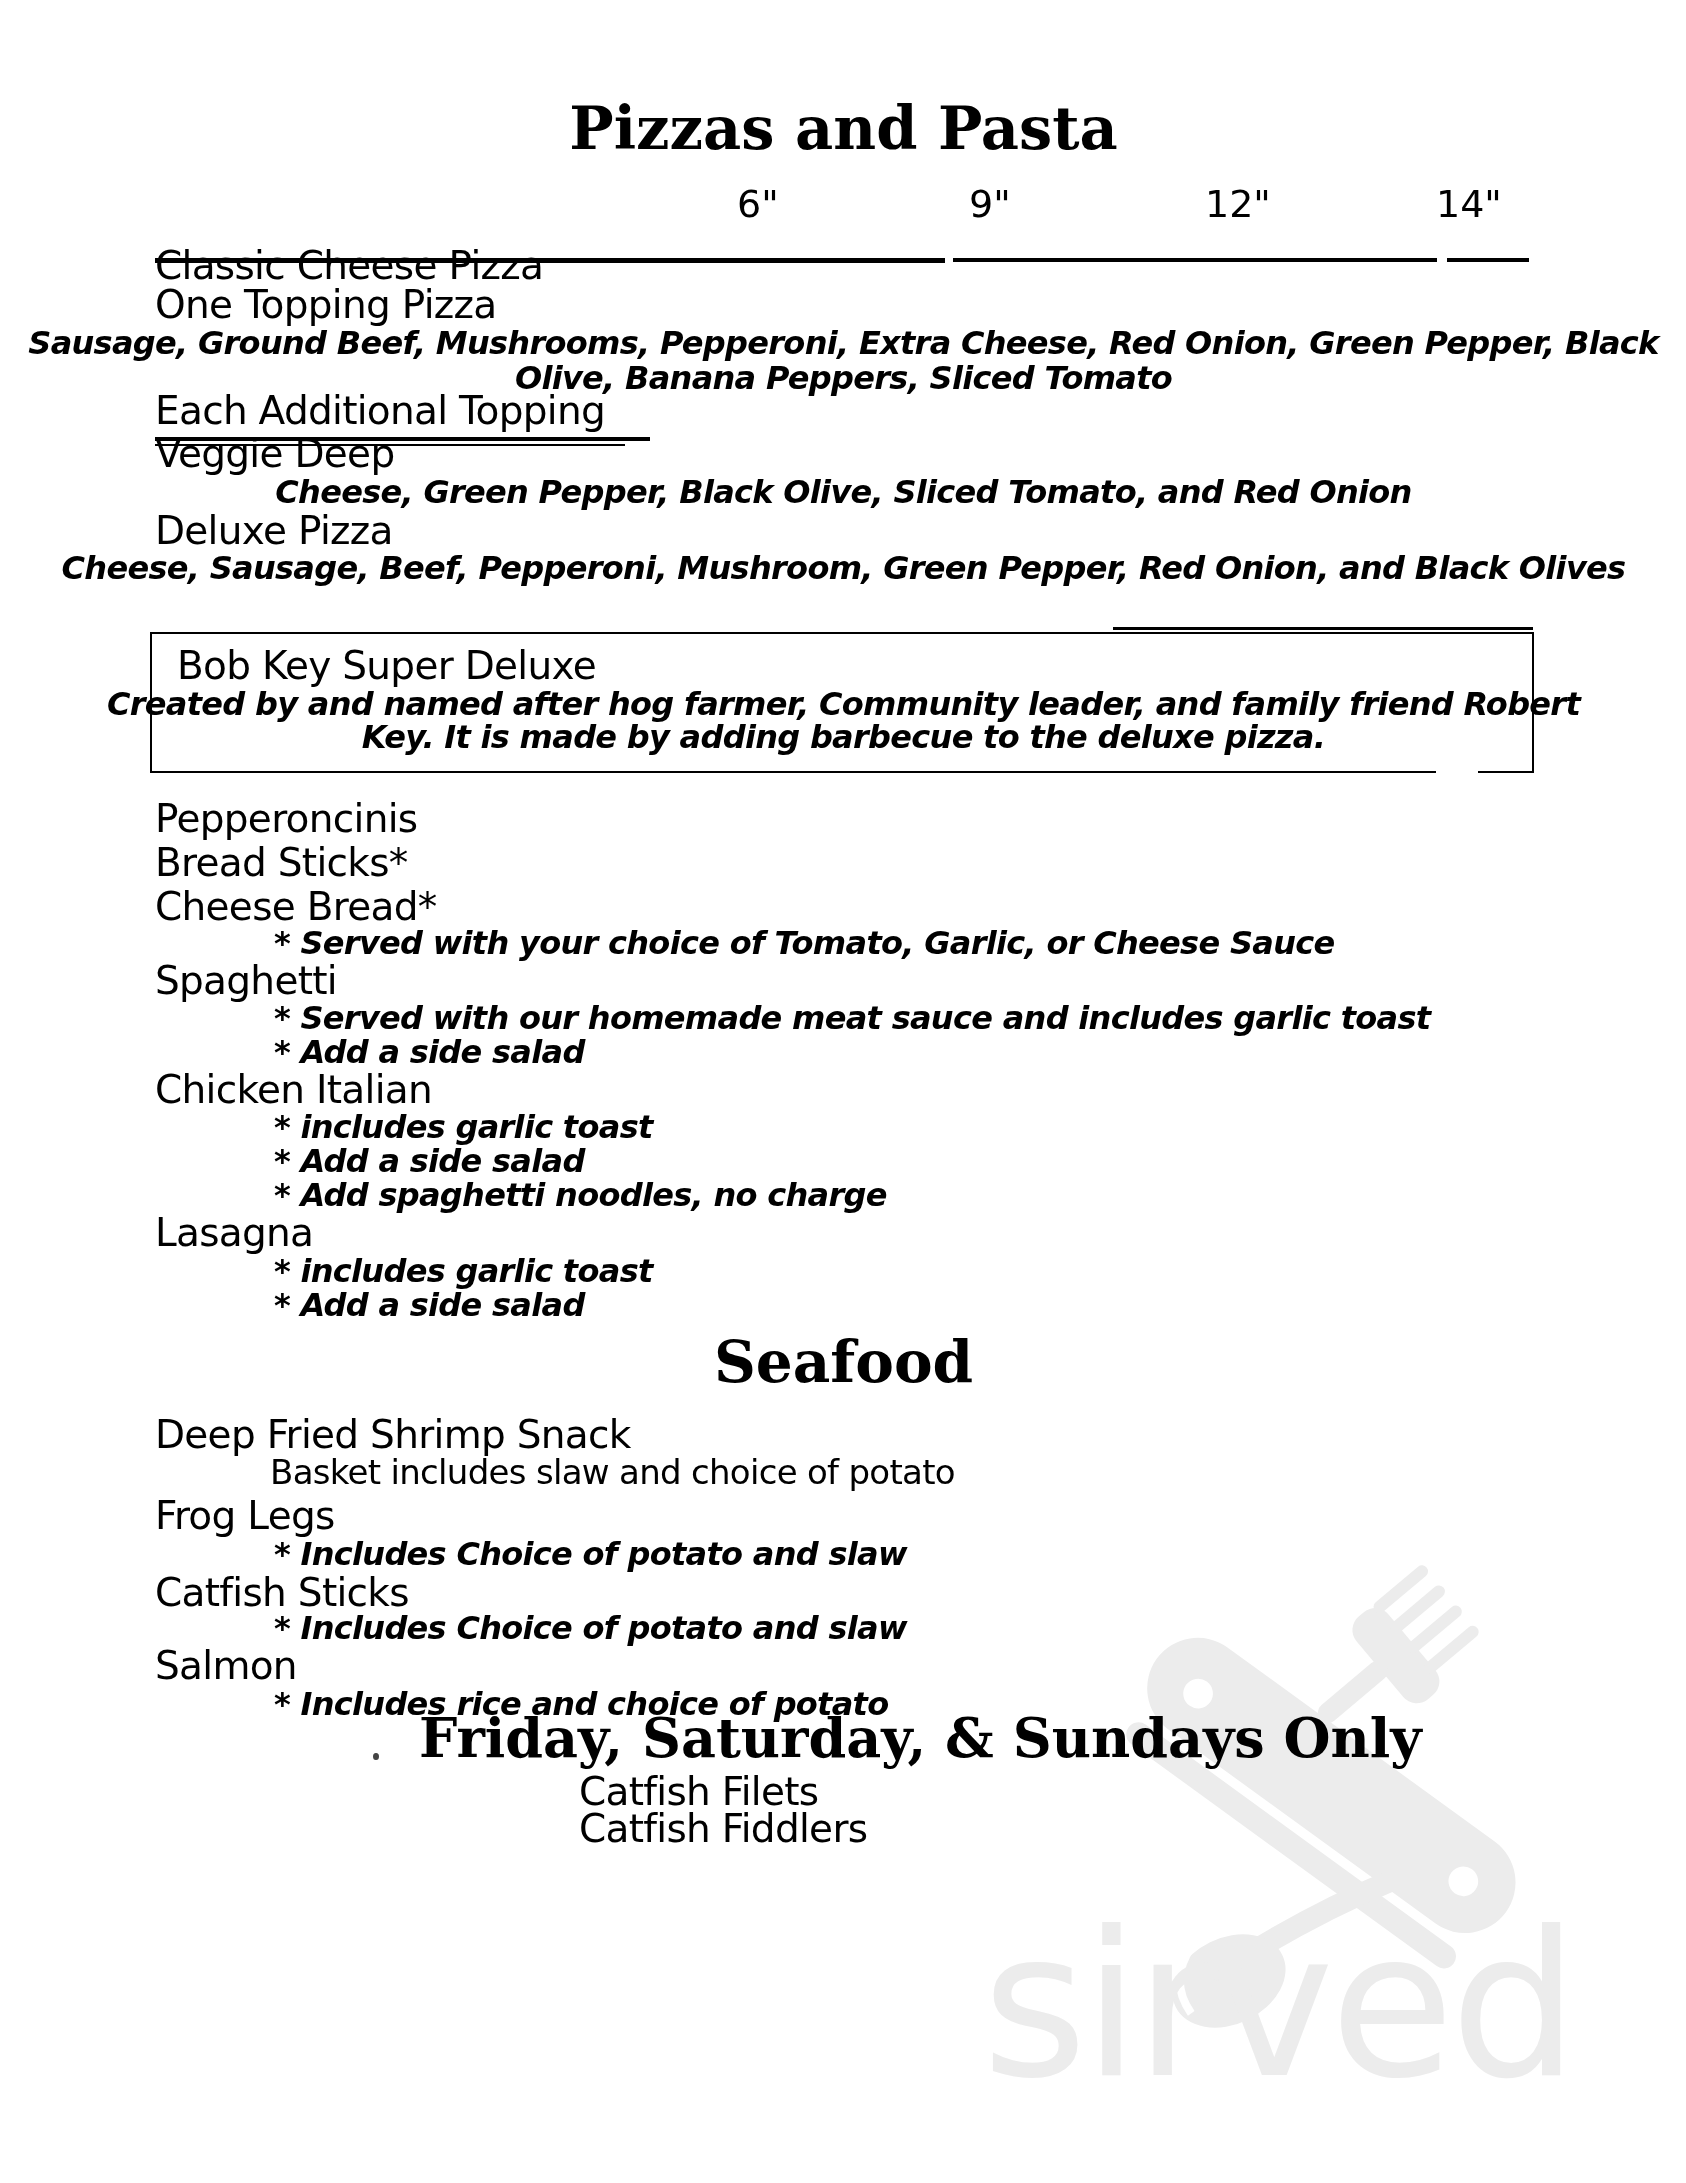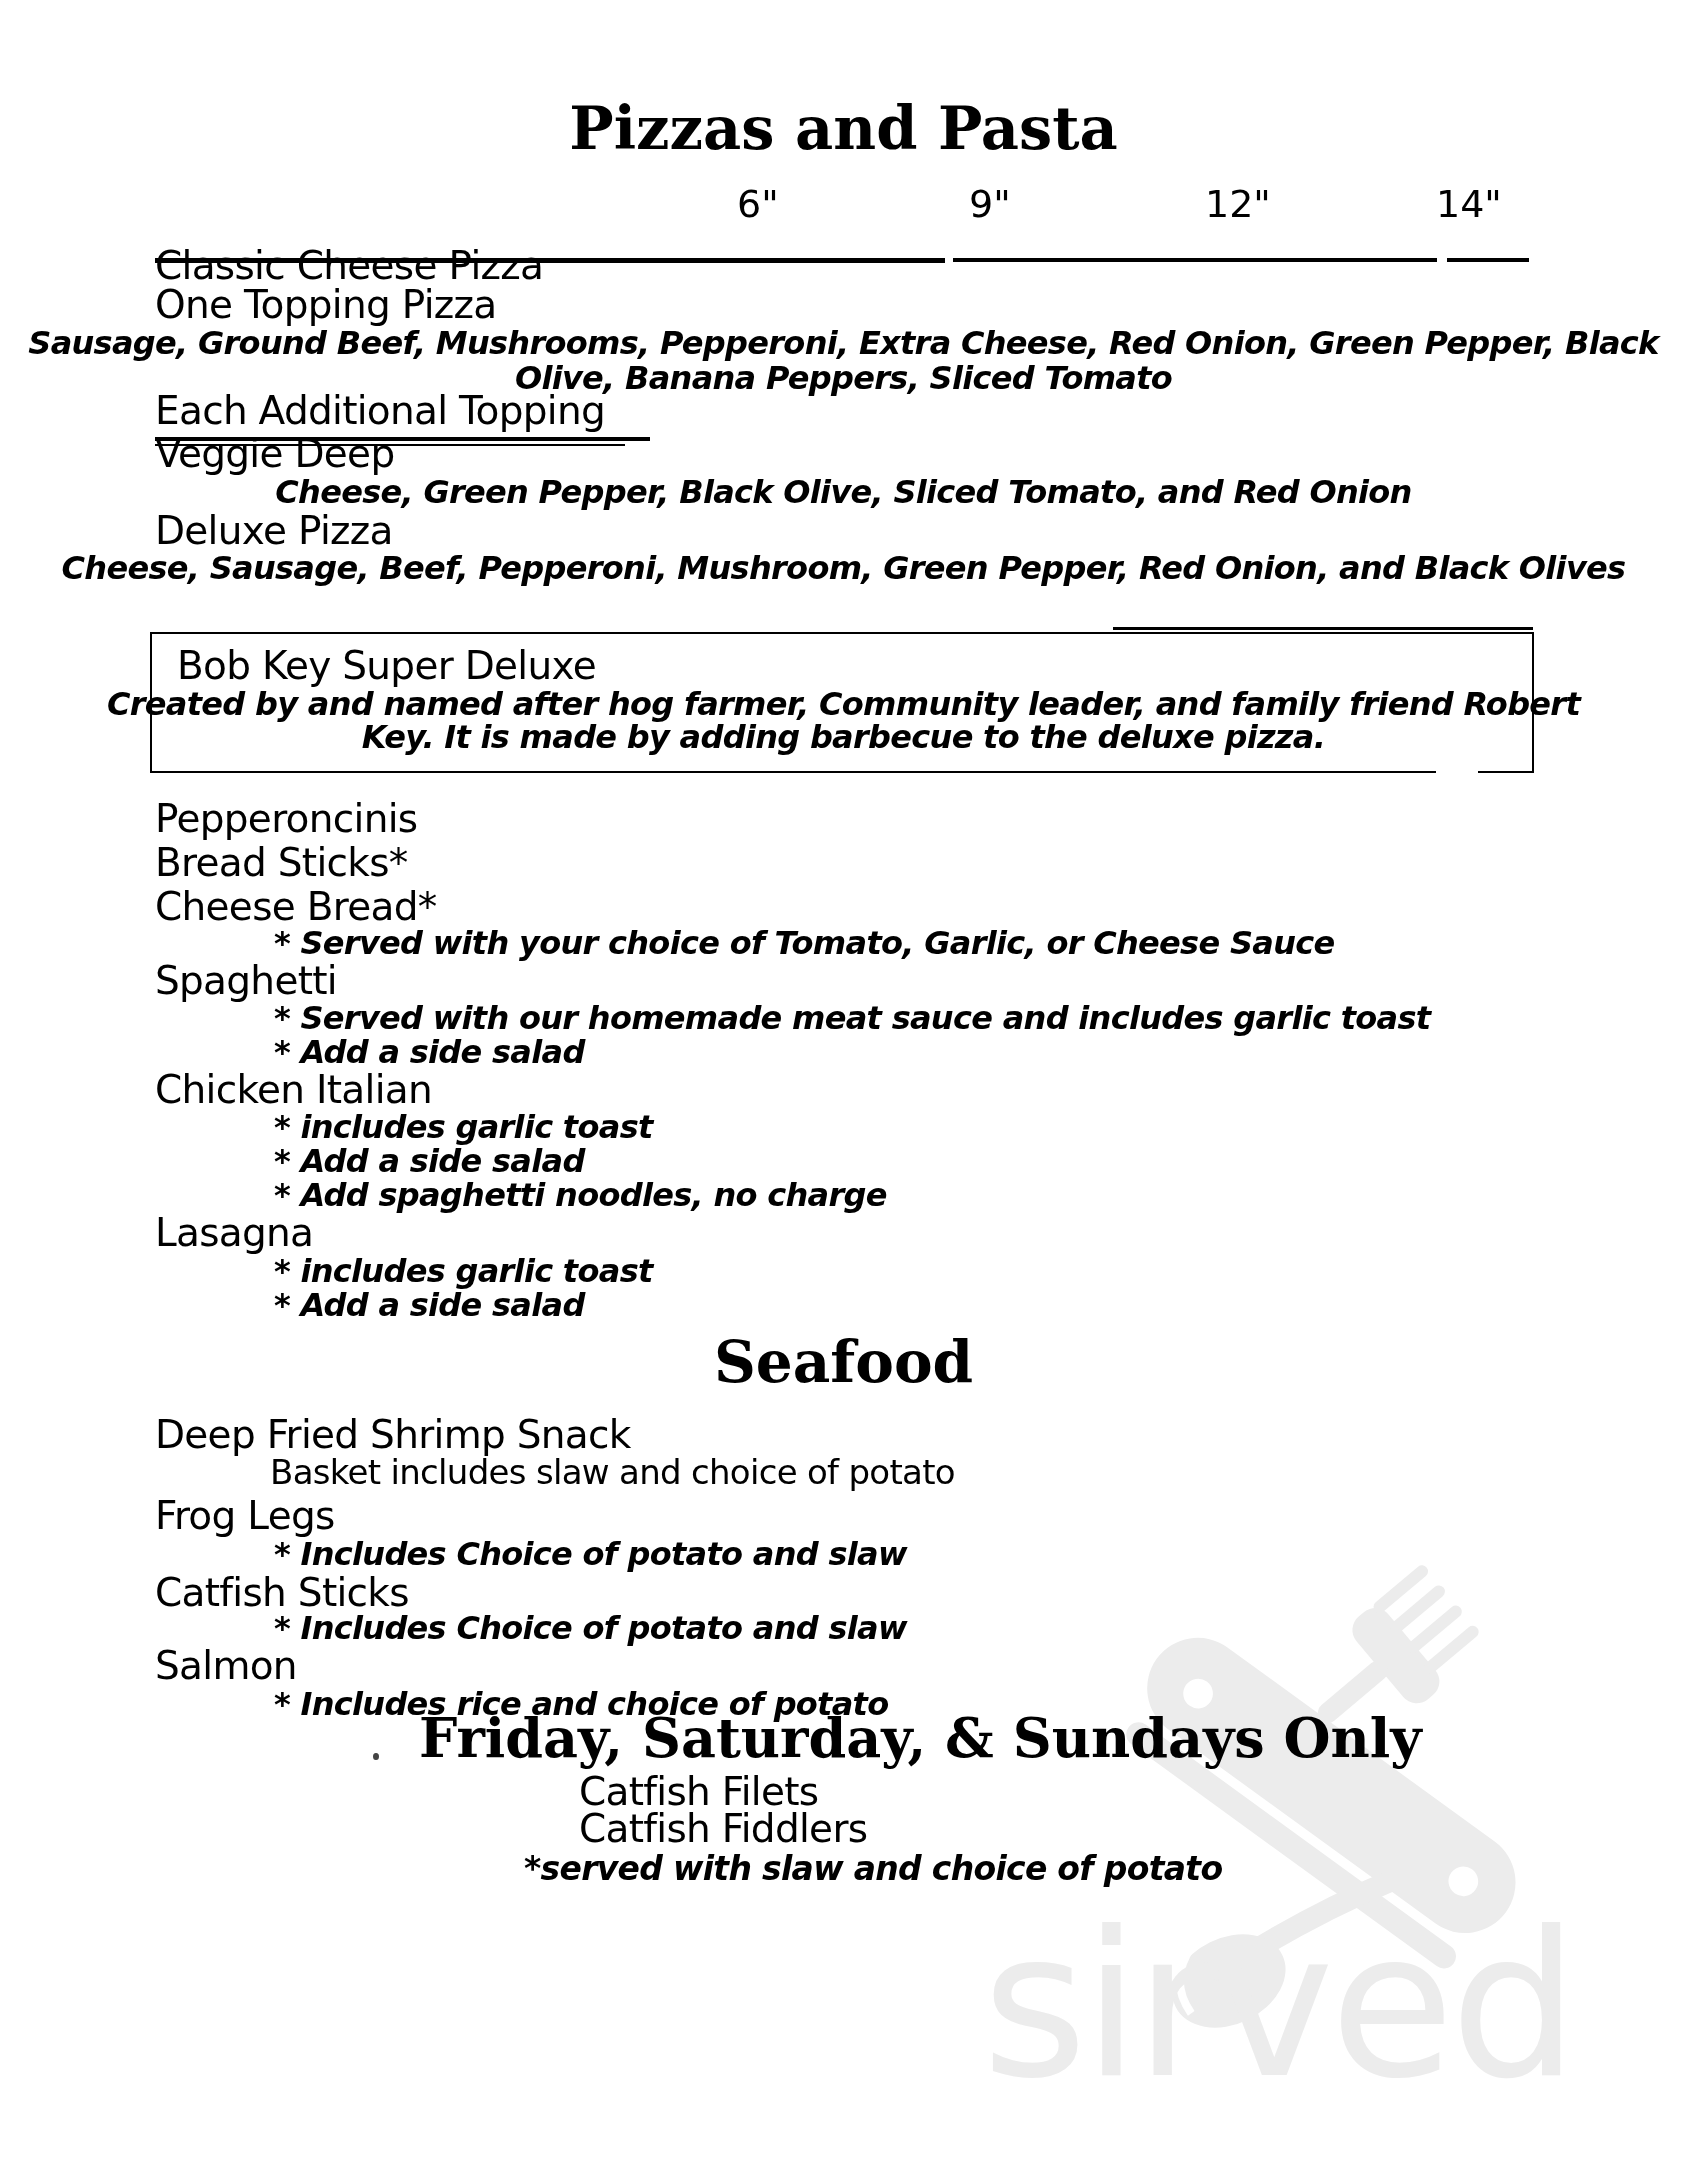--- a/index.html
+++ b/index.html
@@ -149,16 +149,15 @@
   <div class="line note" style="left:274px; top:1612px;">* Includes Choice of potato and slaw</div>
 
   <div class="line item" style="left:155px; top:1646px;">Salmon</div>
   <div class="line note" style="left:274px; top:1688px;">* Includes rice and choice of potato</div>
 
   <div class="speck" style="left:373px; top:1753px;"></div>
 
   <div class="line serif-title t-friday" style="left:419px; top:1711px;">Friday, Saturday, &amp; Sundays Only</div>
   <div class="line item" style="left:579px; top:1772px;">Catfish Filets</div>
   <div class="line item" style="left:579px; top:1809px;">Catfish Fiddlers</div>
-  <div class="line served-note" style="left:524px; top:1852px;">*served with slaw and choice of potato</div>
 
 </div>
 
 
 </body></html>

